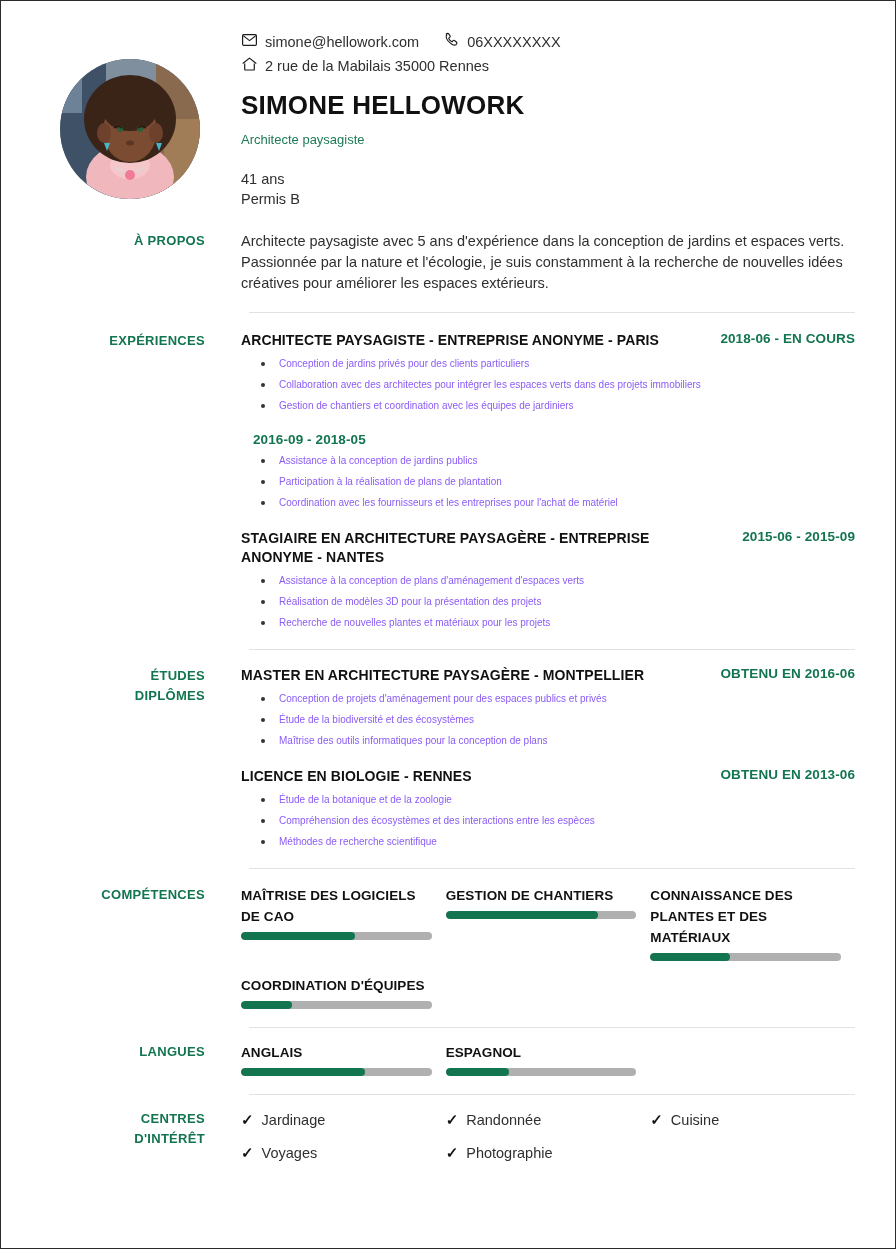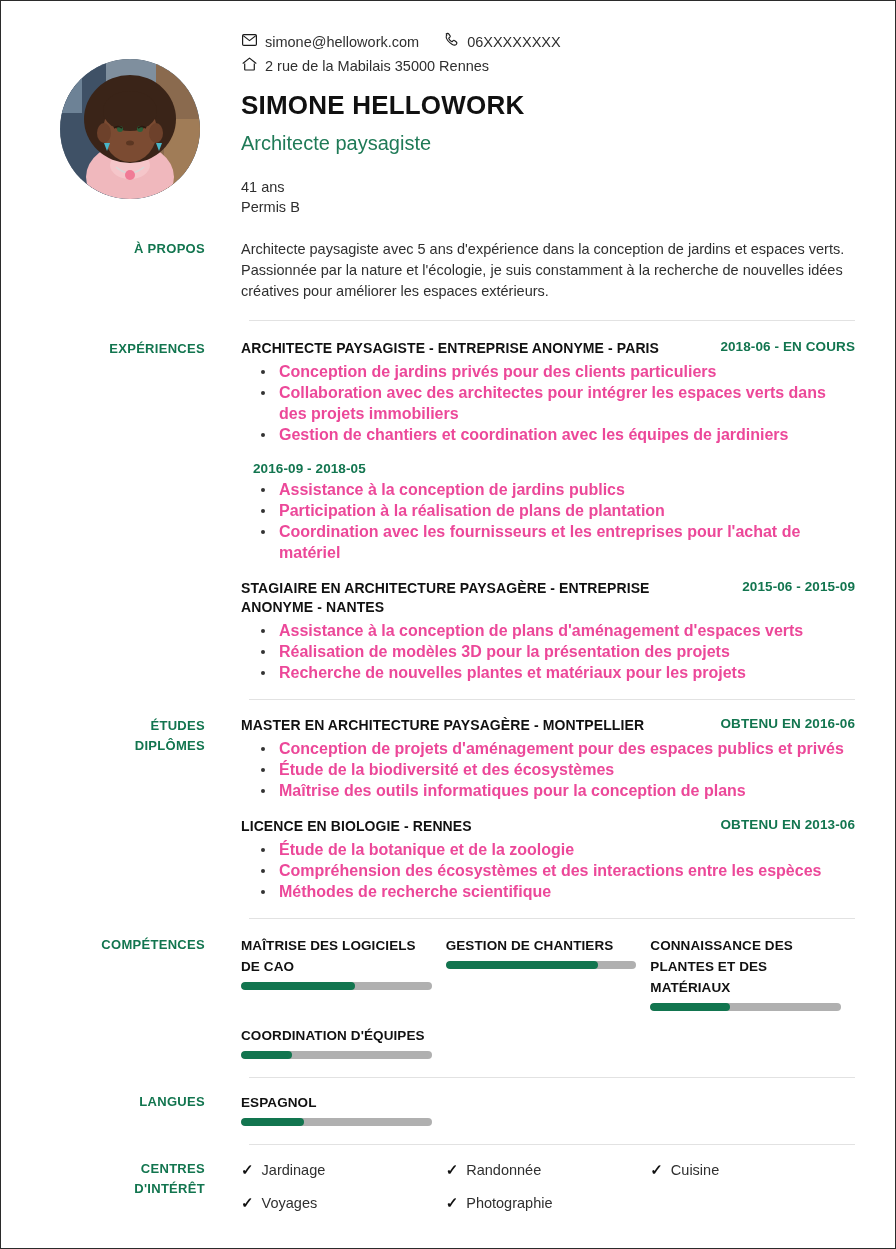--- a/index.html
+++ b/index.html
@@ -76,21 +76,21 @@
 
   .fullname {
     font-size: 26px;
     font-weight: bold;
     letter-spacing: 0.2px;
     color: #111111;
     margin: 14px 0 12px 0;
     line-height: 1.1;
   }
   .jobtitle {
-    font-size: 20px;
+    font-size: 13px;
     color: #1f7a57;
     margin-bottom: 22px;
   }
   .meta-line {
     font-size: 14.5px;
     color: #2f2f2f;
     line-height: 20px;
   }
 
   
@@ -152,26 +152,25 @@
     padding-left: 12px;
     letter-spacing: 0.1px;
     text-transform: uppercase;
   }
   ul.bullets {
     margin: 3px 0 0 0;
     padding-left: 20px;
     list-style: none;
   }
   ul.bullets li {
-    font-size: 16px;
+    font-size: 10px;
     line-height: 21px;
-    color: #ec4899;
+    color: #8b5cf6;
     position: relative;
     padding-left: 18px;
-    font-weight: bold;
   }
   ul.bullets li:before {
     content: "";
     position: absolute;
     left: 0;
     top: 9px;
     width: 4px;
     height: 4px;
     border-radius: 50%;
     background: #333333;
@@ -451,20 +450,26 @@
       </div>
     </div>
 
     <div class="sep"></div>
 
     <div class="row blk-lang">
       <div class="row-label">LANGUES</div>
       <div class="row-body">
         <div class="grid3">
 
+          <div class="cell">
+            <div class="skill-name">ANGLAIS</div>
+            <div class="bar" style="background: rgb(176, 176, 176);">
+                <i style="width: 65%; background: rgb(18, 117, 79);"></i>
+              </div>
+          </div>
 
           <div class="cell">
             <div class="skill-name">ESPAGNOL</div>
             <div class="bar" style="background: rgb(176, 176, 176);">
                 <i style="width: 33%; background: rgb(18, 117, 79);"></i>
               </div>
           </div>
 
         </div>
       </div>

